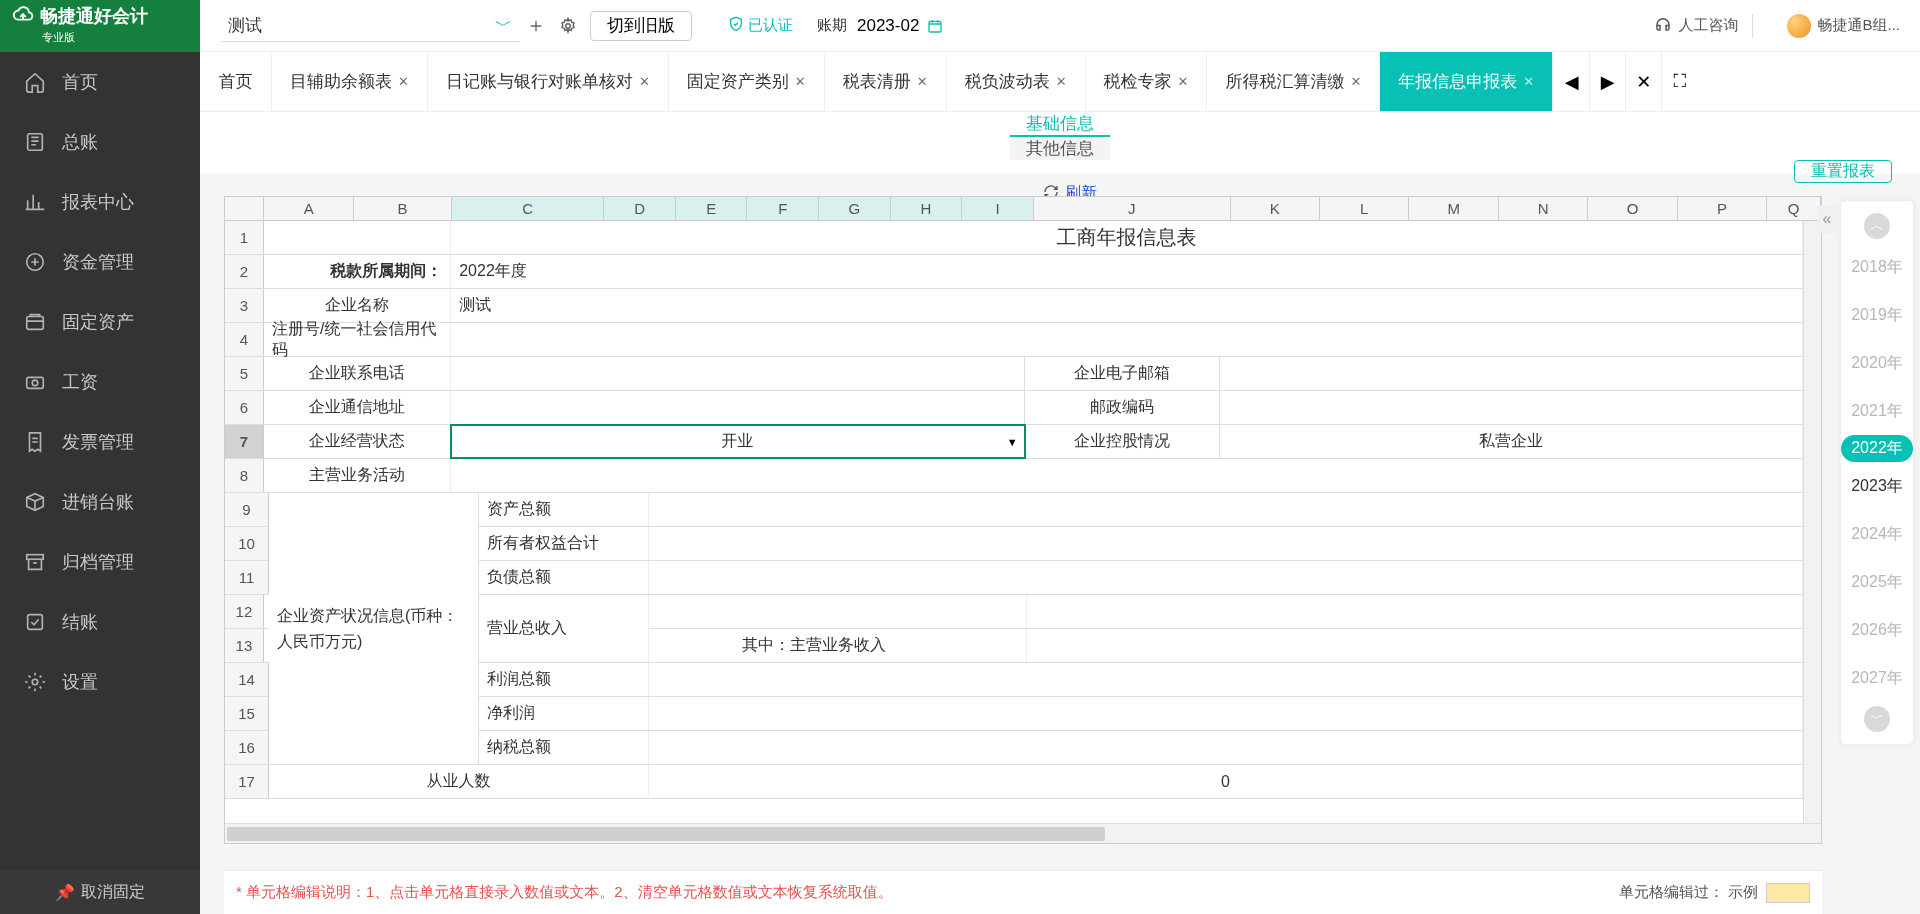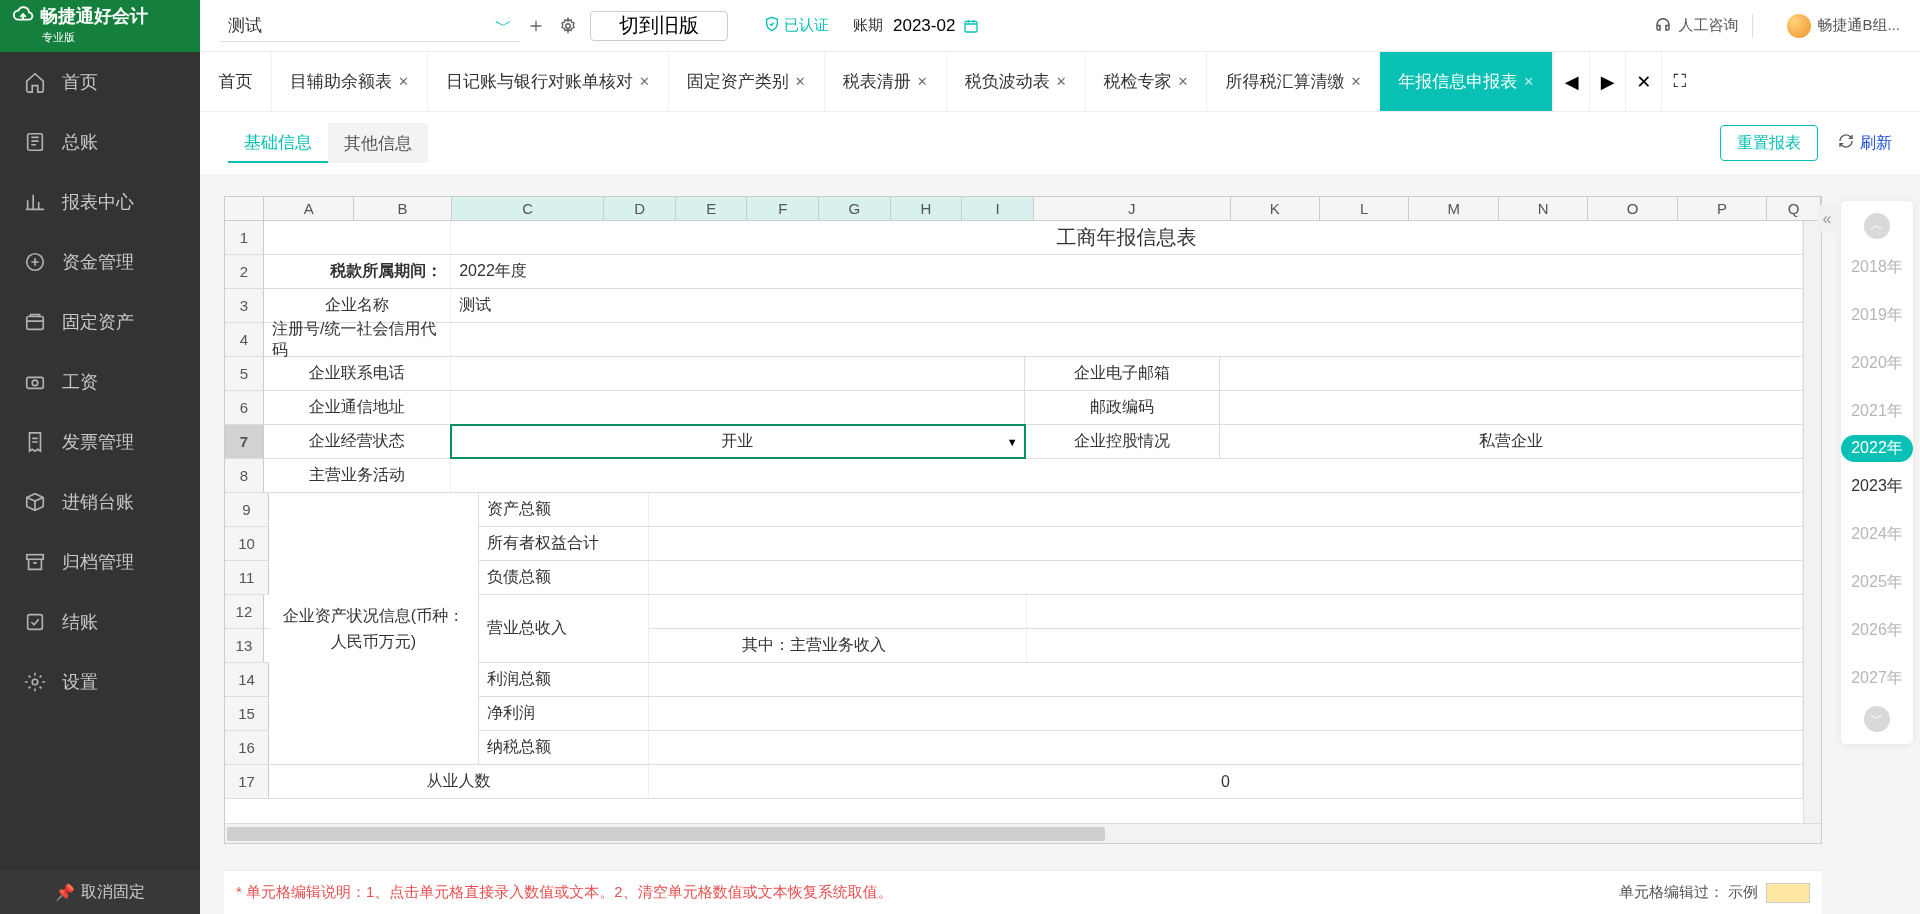--- a/index.html
+++ b/index.html
@@ -8,21 +8,21 @@
     
     .brand { position:absolute; left:0; top:0; width:200px; height:52px; background:#15803d; color:#fff; padding:4px 12px; }
     .brand-main { font-size:18px; font-weight:bold; display:flex; align-items:center; gap:6px; }
     .brand-sub { font-size:11px; margin-top:2px; margin-left:30px; }
     .brand-icon { width:22px; height:22px; }
     
     .topbar { position:absolute; left:200px; right:0; top:0; height:52px; background:#fff; display:flex; align-items:center; padding:0 20px; border-bottom:1px solid #eee; }
     .sel { flex:0 0 auto; width:300px; height:32px; color:#333; font-size:17px; display:flex; align-items:center; position:relative; padding:0 8px; border-bottom:1px solid #ddd; }
     .chev { margin-left:auto; color:#08c1b4; }
     .icon-btn { width:32px; height:32px; display:flex; align-items:center; justify-content:center; color:#666; cursor:pointer; }
-    .pill { height:30px; border:1px solid #ccc; border-radius:4px; padding:0 28px; font-size:20px; display:flex; align-items:center; margin:9px 6px; }
+    .pill { height:30px; border:1px solid #ccc; border-radius:4px; padding:0 16px; font-size:17px; display:flex; align-items:center; margin:9px 6px; }
     .verified { color:#08c1b4; font-size:15px; margin-left:30px; display:flex; align-items:center; gap:4px; }
     .period-lbl { margin-left:24px; color:#333; font-size:15px; }
     .period-val { margin-left:10px; font-size:17px; }
     .spacer { flex:1; }
     .consult { display:flex; align-items:center; gap:6px; color:#555; font-size:15px; }
     .user { display:flex; align-items:center; gap:6px; color:#555; font-size:15px; margin-left:20px; }
     .avatar { width:24px; height:24px; border-radius:50%; background:radial-gradient(circle at 30% 30%, #ffd27a, #f0932b); }
 
     
     .sidebar { position:absolute; left:0; top:52px; bottom:0; width:200px; background:#333; color:#c9c9c9; overflow-y:auto; }
@@ -34,21 +34,21 @@
 
     
     .tabs { position:absolute; left:200px; right:0; top:52px; height:60px; background:#fff; display:flex; align-items:stretch; border-bottom:1px solid #eee; }
     .tab { padding:0 18px; display:flex; align-items:center; font-size:17px; border-right:1px solid #f0f0f0; color:#333; cursor:pointer; white-space:nowrap; }
     .tab.home { flex:0 0 72px; justify-content:center; }
     .tab.active { background:#08c1b4; color:#fff; }
     .tab .x { margin-left:6px; font-size:13px; color:inherit; opacity:.7; }
     .tab-nav { width:36px; display:flex; align-items:center; justify-content:center; font-size:18px; border-left:1px solid #eee; }
     
     
-    .subrow { position:absolute; left:200px; right:0; top:112px; height:62px; background:#fff; display:flex; align-items:center; padding:0 28px; }
+    .subrow { position:absolute; left:200px; right:0; top:112px; height:62px; background:#fff; display:flex; align-items:center; padding:0 28px;flex-direction:column; }
     .subtab { height:40px; padding:0 16px; display:flex; align-items:center; font-size:17px; }
     .subtab.active { color:#08c1b4; border-bottom:2px solid #08c1b4; }
     .subtab.inactive { background:#f3f3f3; color:#555; }
     .btn-outline { margin-left:auto; height:36px; border:1px solid #08c1b4; color:#08c1b4; border-radius:4px; padding:0 16px; display:flex; align-items:center; font-size:16px; }
     .refresh { margin-left:20px; color:#1d4ed8; font-size:16px; display:flex; align-items:center; gap:6px; }
 
     
     .years { position:absolute; right:6px; top:200px; width:74px; background:#fff; border:1px solid #eee; border-radius:6px; box-shadow:0 0 6px rgba(0,0,0,.06); padding:8px 0; display:flex; flex-direction:column; align-items:center; gap:0; z-index:5; }
     .year-nav { width:26px; height:26px; border-radius:50%; background:#d9d9d9; color:#fff; display:flex; align-items:center; justify-content:center; font-size:14px; margin:4px 0; }
     .year { height:48px; display:flex; align-items:center; font-size:16px; color:#b7b7b7; cursor:pointer; }
@@ -433,21 +433,21 @@
         <div class="cell wAB"></div>
         <div class="cell wC">净利润</div>
         <div class="cell " style="flex: 1 1 0%;"></div>
       </div>
       <div class="rhrow">
         <div class="rh">16</div>
         <div class="cell wAB"></div>
         <div class="cell wC">纳税总额</div>
         <div class="cell " style="flex: 1 1 0%;"></div>
       </div>
-      <div style="position: absolute; left: 44px; top: 272px; width: 210px; height: 272px; display: flex; align-items: center; justify-content: center; text-align: center; padding: 0px 8px; background: rgb(255, 255, 255); border-right: 1px solid rgb(221, 221, 221); border-bottom: 1px solid rgb(221, 221, 221); line-height: 1.6;">企业资产状况信息(币种：人民币万元)</div>
+      <div style="position: absolute; left: 44px; top: 272px; width: 210px; height: 272px; display: flex; align-items: center; justify-content: center; padding: 0px 8px; background: rgb(255, 255, 255); border-right: 1px solid rgb(221, 221, 221); border-bottom: 1px solid rgb(221, 221, 221); line-height: 1.6;">企业资产状况信息(币种：人民币万元)</div>
       <div style="position: absolute; left: 254px; top: 374px; width: 170px; height: 68px; display: flex; align-items: center; padding: 0px 8px; background: rgb(255, 255, 255); border-right: 1px solid rgb(238, 238, 238); border-bottom: 1px solid rgb(221, 221, 221);">营业总收入</div>
       <div class="rhrow">
         <div class="rh">17</div>
         <div class="cell wAB"></div>
         <div class="cell wC"></div>
         <div class="cell  cellC" style="flex: 1 1 0%;">0</div>
       </div>
       <div style="position: absolute; left: 44px; top: 544px; width: 380px; height: 34px; display: flex; align-items: center; justify-content: center; background: rgb(255, 255, 255); border-right: 1px solid rgb(238, 238, 238); border-bottom: 1px solid rgb(221, 221, 221);">从业人数</div>
     </div>
   <div class="vscroll"></div>

